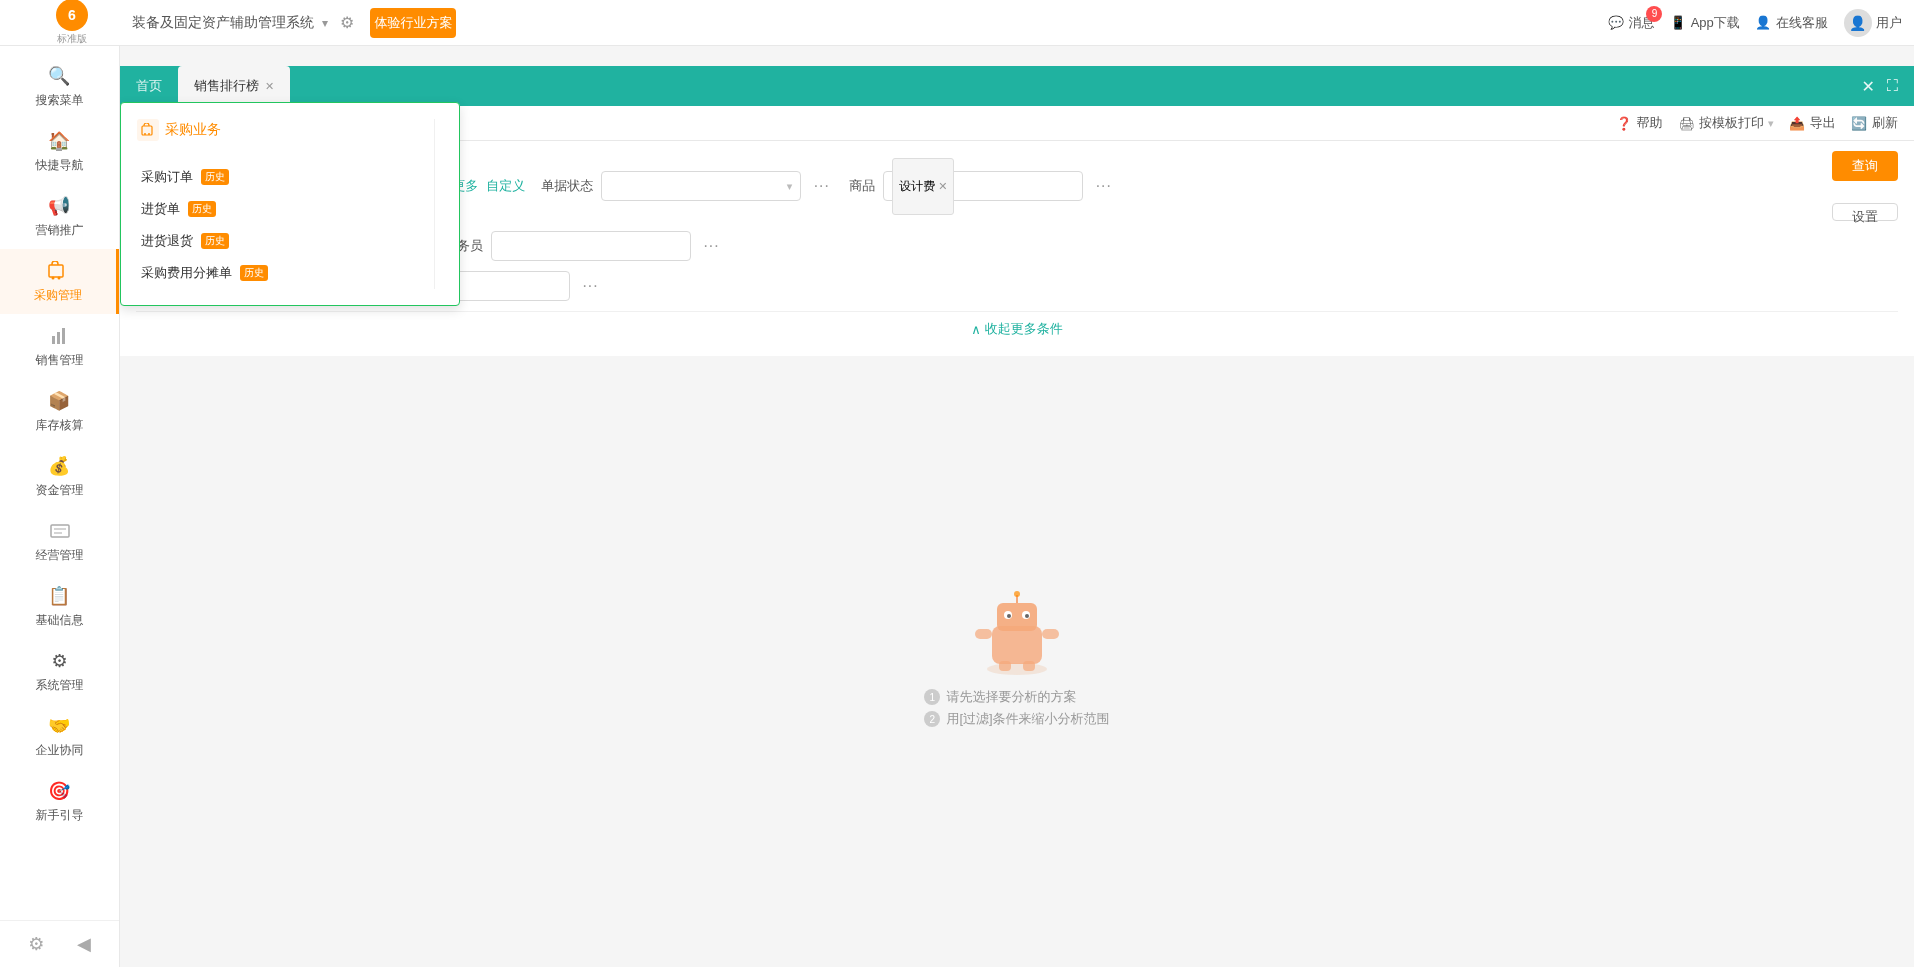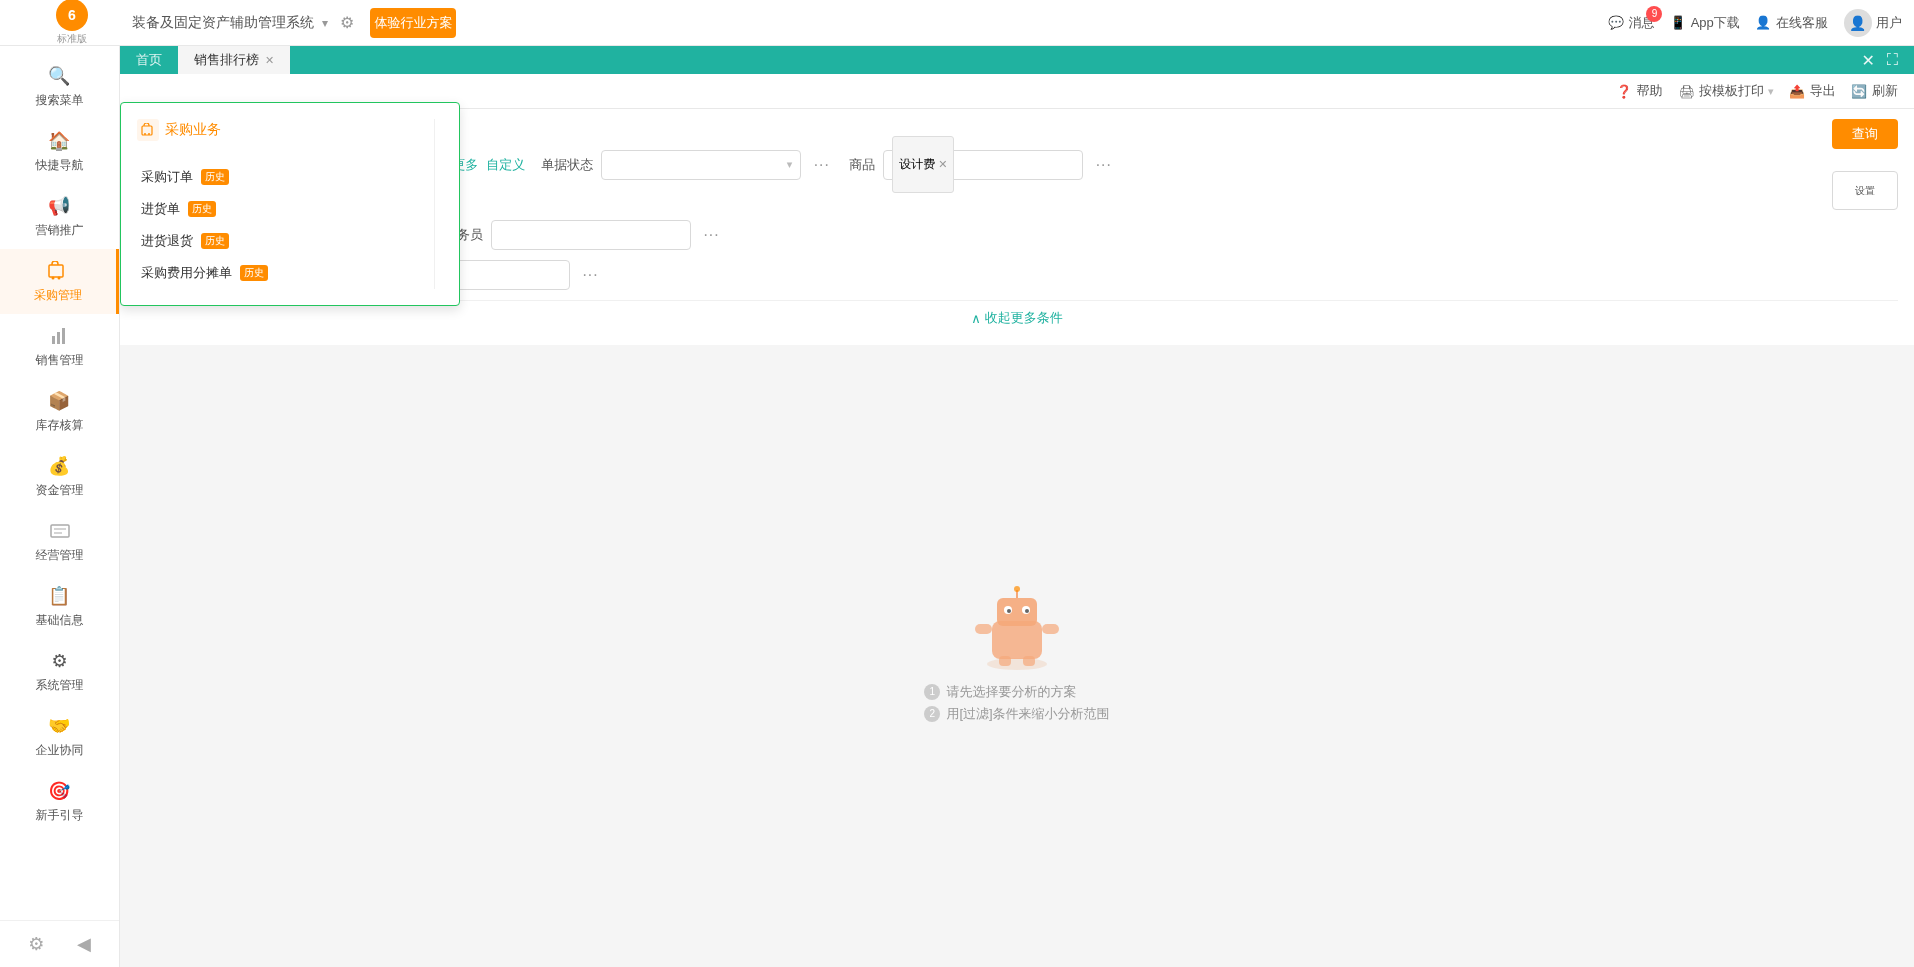--- a/index.html
+++ b/index.html
@@ -153,25 +153,26 @@
     .content-area {
       flex: 1;
       display: flex;
       flex-direction: column;
       overflow: hidden;
       position: relative;
     }
 
     
     .tab-bar {
-      height: 28px;
+      height: 40px;
       background: #20b2a0;
       display: flex;
       align-items: center;
       padding: 0 0;
+      margin-top: 20px;
     }
     .tab-item {
       height: 40px;
       padding: 0 16px;
       display: flex;
       align-items: center;
       gap: 6px;
       cursor: pointer;
       font-size: 13px;
       color: rgba(255,255,255,0.85);
@@ -306,22 +307,22 @@
       font-size: 13px;
       height: 30px;
     }
     .settings-small-btn {
       border: 1px solid #d9d9d9;
       background: #fff;
       color: #555;
       padding: 4px 12px;
       border-radius: 4px;
       cursor: pointer;
-      font-size: 10px;
-      height: 39px;
+      font-size: 13px;
+      height: 18px;
     }
     .collapse-btn {
       display: flex;
       align-items: center;
       justify-content: center;
       color: #20b2a0;
       cursor: pointer;
       font-size: 13px;
       padding: 8px 0;
       gap: 4px;

